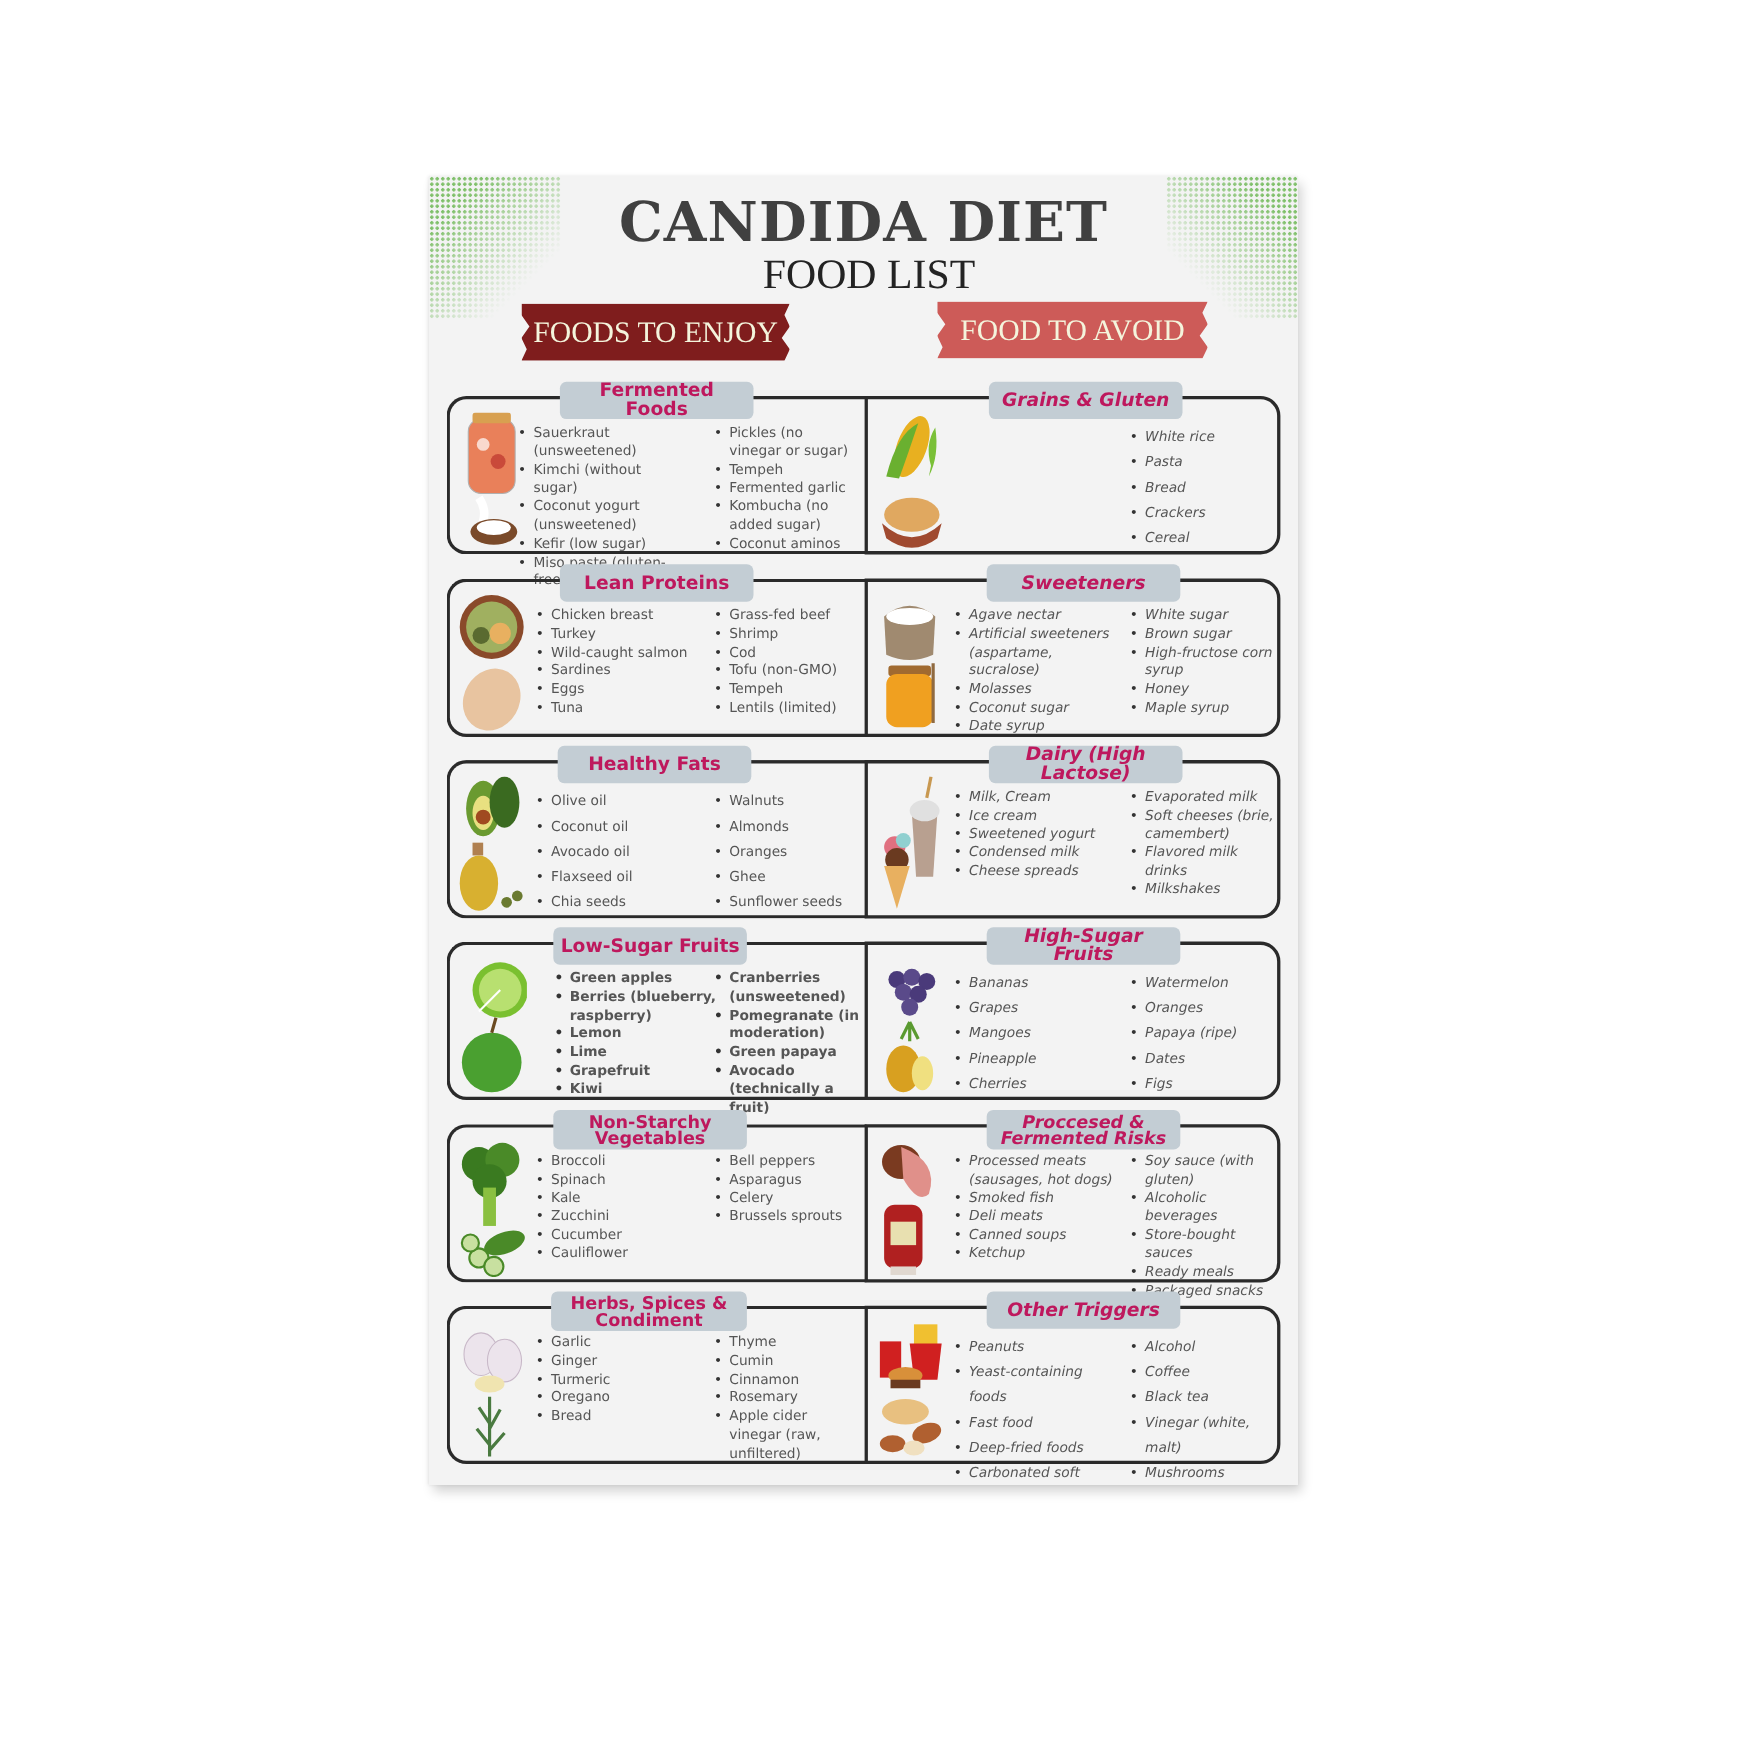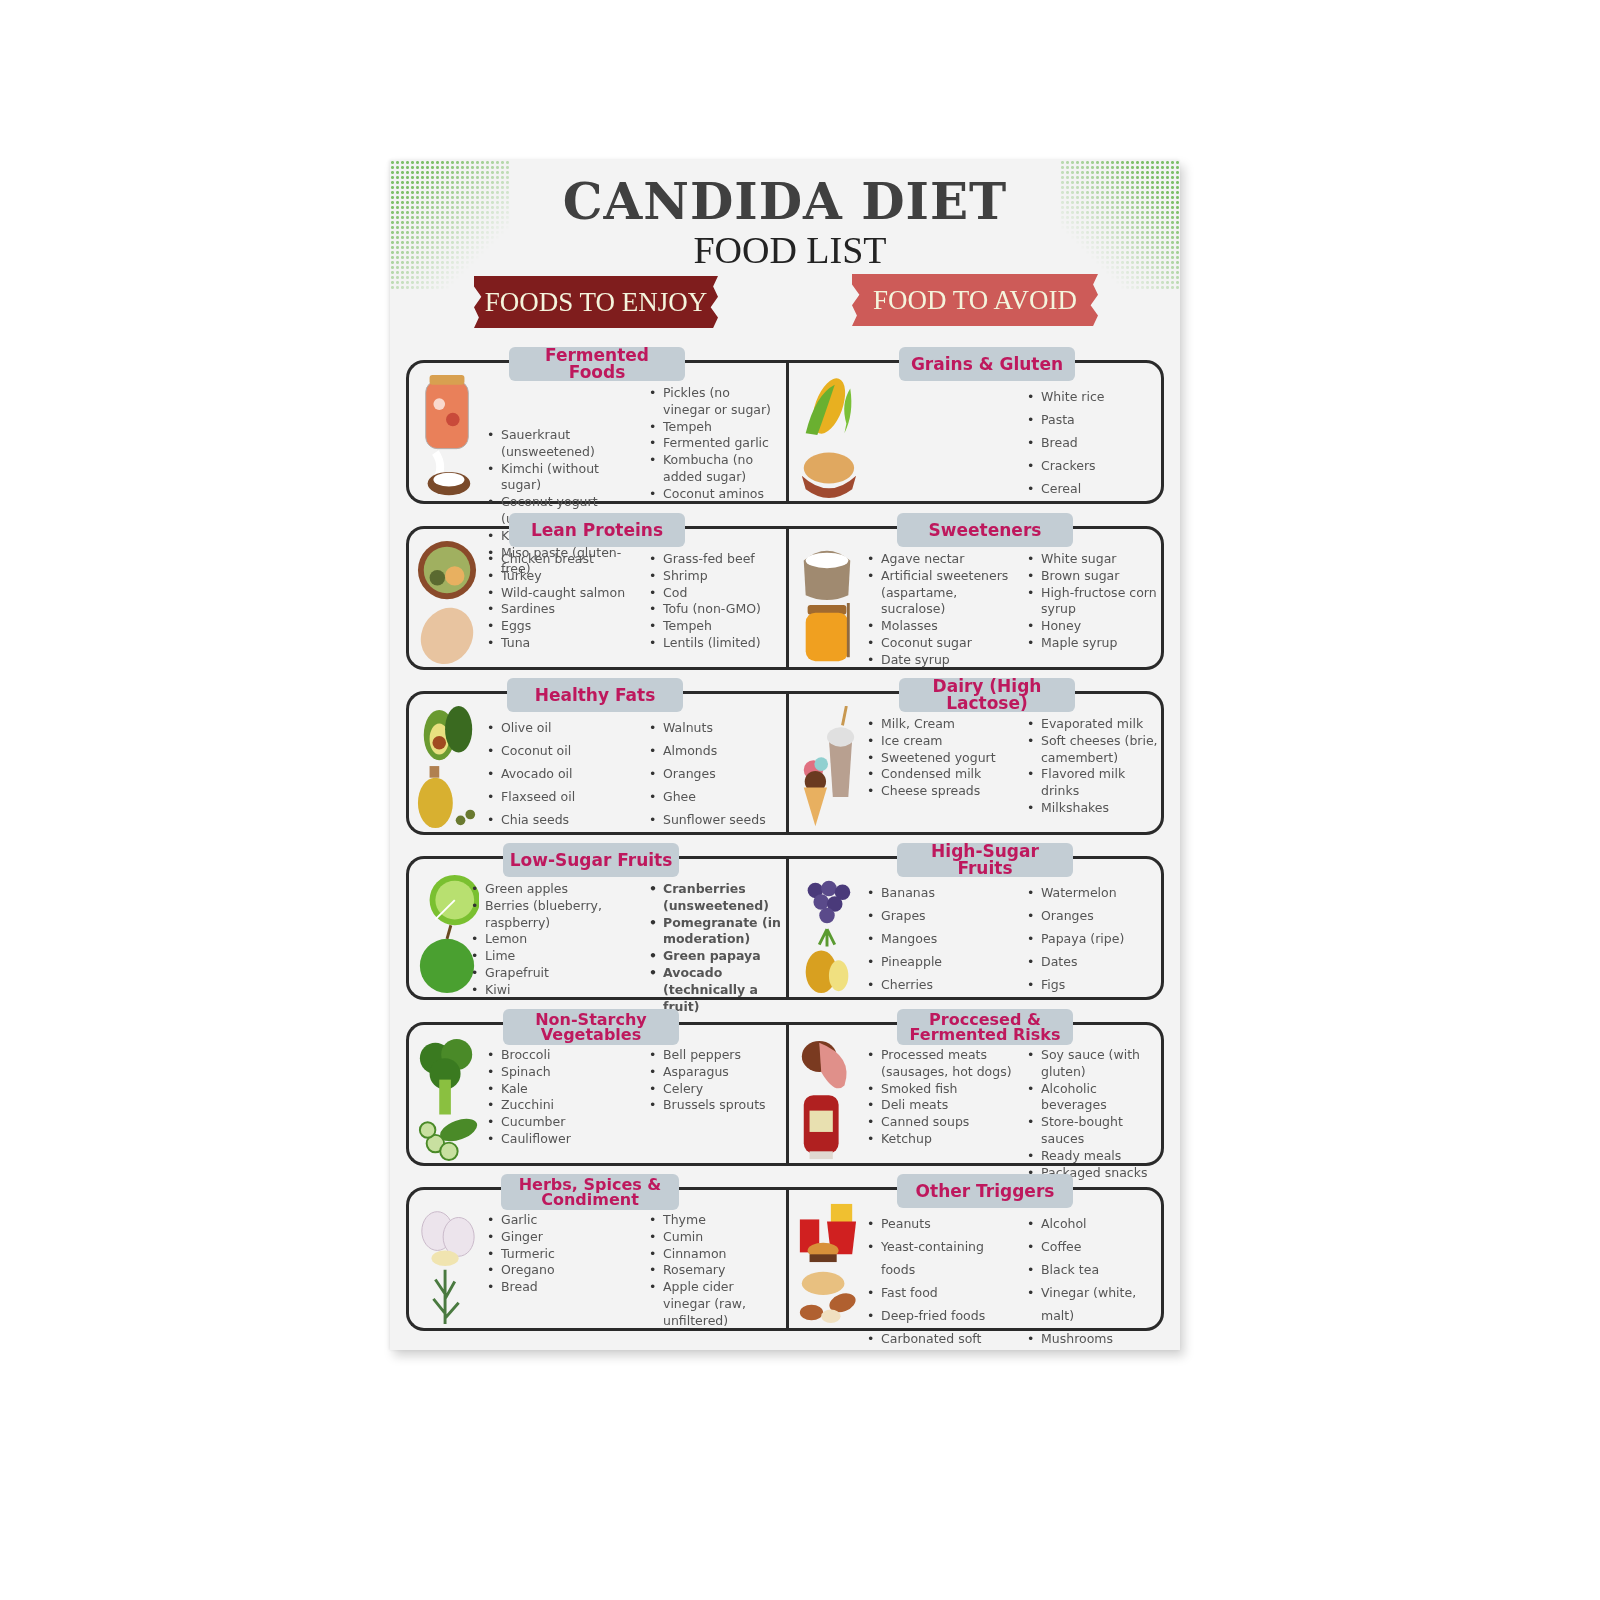--- a/index.html
+++ b/index.html
@@ -21,21 +21,21 @@
     font-family:"Liberation Serif", serif; font-size:38px; color:#232323; padding-left:10px; }
   .tape { position:absolute; top:116px; height:52px; line-height:52px; text-align:center;
     font-family:"Liberation Serif", serif; font-size:27px; color:#f4f4dc;
     clip-path: polygon(0 0, 100% 0, 98% 20%, 100% 40%, 97% 60%, 100% 80%, 98% 100%, 0 100%, 2% 80%, 0 60%, 3% 40%, 0 20%); }
   .tape.enjoy { left:84px; width:244px; background:#7f1d1d; }
   .tape.avoid { left:462px; width:246px; background:#cd5b58; top:114px; }
 
   .row { position:absolute; left:16px; width:758px; height:148px; }
   .box { position:absolute; top:0; height:144px; border:3px solid #2a2a2a; box-sizing:border-box; }
   .box.left { left:0; width:382px; border-radius:18px 0 0 18px; border-right:none; }
-  .box.right { left:380px; width:378px; border-radius:0 18px 18px 0; }
+  .box.right { left:380px; width:378px; border-radius:0 18px 18px 0;font-style:italic; }
   .label { position:absolute; top:-16px; background:#c3cdd4; color:#be185d; font-weight:bold;
     font-size:17px; text-align:center; border-radius:6px; padding:0 6px; line-height:17px;
     display:flex; align-items:center; justify-content:center; height:34px; box-sizing:border-box; }
   .label.two { height:36px; font-size:16px; line-height:15px; }
   .pic { position:absolute; left:6px; top:12px; width:64px; height:124px; }
   .col { position:absolute; top:22px; font-size:12.5px; color:#555; margin:0; padding:0; list-style:none; }
   .col li { position:relative; padding-left:16px; line-height:16.8px; }
   .col li::before { content:"•"; position:absolute; left:2px; top:0; color:#333; }
   .col.spaced li { line-height:23px; }
 </style>
@@ -56,21 +56,21 @@
           <div class="label" style="left: 100px; width: 176px;">Fermented Foods</div>
           <svg class="pic" viewBox="0 0 64 128">
             <rect x="10" y="6" width="44" height="70" rx="12" fill="#e9805a" stroke="#b0b0b0"></rect>
             <rect x="14" y="0" width="36" height="10" rx="3" fill="#d8a050"></rect>
             <circle cx="24" cy="30" r="6" fill="#fff" opacity=".7"></circle>
             <circle cx="38" cy="46" r="7" fill="#c94a3a"></circle>
             <path d="M20 80 Q30 95 20 110" stroke="#fff" stroke-width="8" fill="none"></path>
             <ellipse cx="34" cy="112" rx="22" ry="12" fill="#7a4a2a"></ellipse>
             <ellipse cx="34" cy="108" rx="16" ry="7" fill="#fff"></ellipse>
           </svg>
-          <ul class="col" style="left: 76px; width: 156px; margin-top: 42px;">
+          <ul class="col" style="left: 60px; width: 156px;">
             <li>Sauerkraut (unsweetened)</li>
             <li>Kimchi (without sugar)</li>
             <li>Coconut yogurt (unsweetened)</li>
             <li>Kefir (low sugar)</li>
             <li>Miso paste (gluten-free)</li>
           </ul>
           <ul class="col" style="left: 238px; width: 134px;">
             <li>Pickles (no vinegar or sugar)</li>
             <li>Tempeh</li>
             <li>Fermented garlic</li>
@@ -205,21 +205,21 @@
       <div class="row" style="top: 696px;">
         <div class="box left">
           <div class="label" style="left: 94px; width: 176px;">Low-Sugar Fruits</div>
           <svg class="pic" viewBox="0 0 64 128">
             <circle cx="40" cy="30" r="26" fill="#7ac030"></circle>
             <circle cx="40" cy="30" r="20" fill="#b8e070"></circle>
             <path d="M20 50 L40 30" stroke="#fff" stroke-width="2"></path>
             <circle cx="32" cy="98" r="28" fill="#4aa030"></circle>
             <path d="M32 70 L36 56" stroke="#6a4a20" stroke-width="3"></path>
           </svg>
-          <ul class="col" style="left: 60px; width: 156px;">
+          <ul class="col" style="left: 93px; width: 156px; font-weight: bold;">
             <li>Green apples</li>
             <li>Berries (blueberry, raspberry)</li>
             <li>Lemon</li>
             <li>Lime</li>
             <li>Grapefruit</li>
             <li>Kiwi</li>
           </ul>
           <ul class="col" style="left: 238px; width: 134px; font-weight: bold;">
             <li>Cranberries (unsweetened)</li>
             <li>Pomegranate (in moderation)</li>

